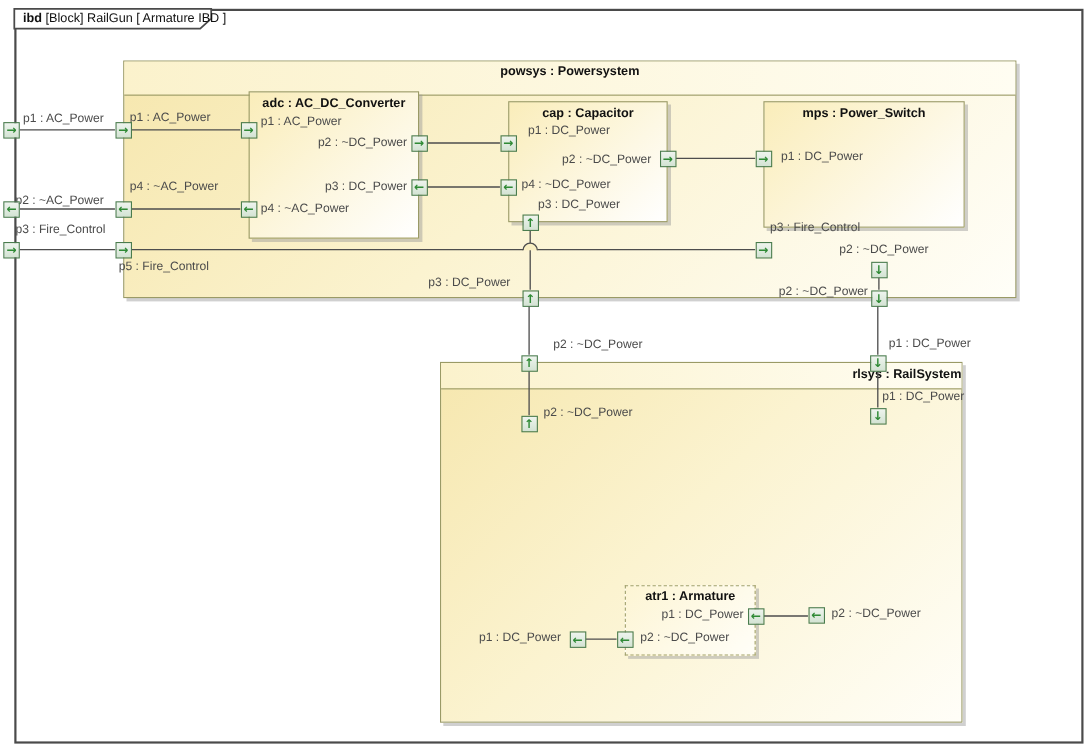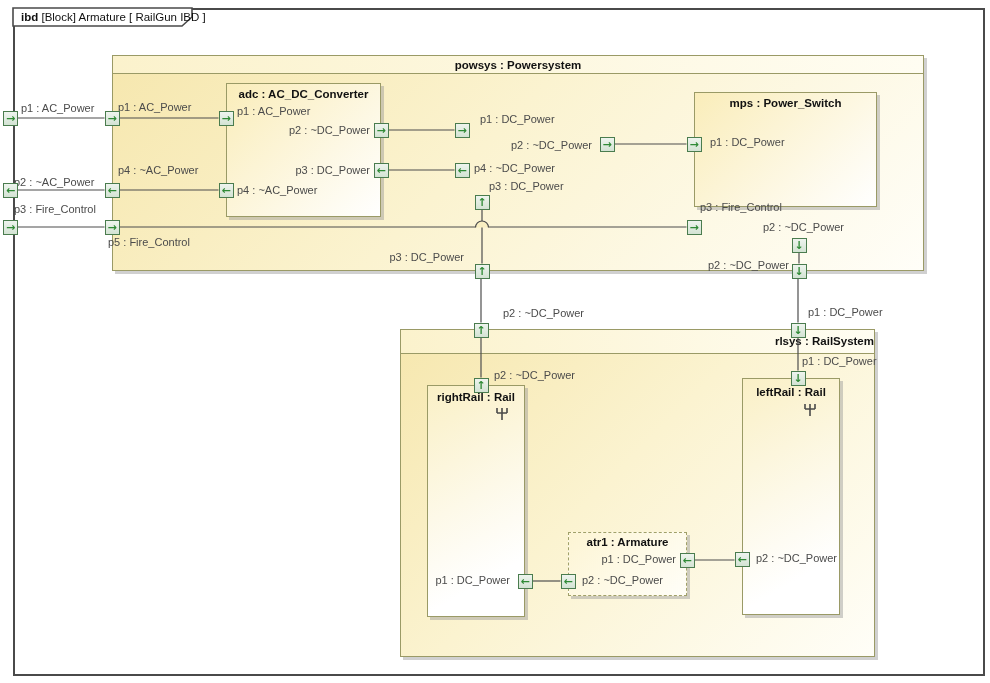--- a/index.html
+++ b/index.html
@@ -4,21 +4,21 @@
 <style>
   html,body{margin:0;padding:0;background:#fff;}
   #canvas{position:relative;width:990px;height:683px;background:#fff;overflow:hidden;
           font-family:"Liberation Sans",sans-serif;}
   .blk{position:absolute;box-sizing:border-box;border:1px solid #9a9a66;
        box-shadow:3px 3px 0 rgba(150,150,150,.45);}
   .grad-big{background:linear-gradient(135deg,#f6e7ae 0%,#fbf3d0 45%,#fffef8 100%);}
   .grad-in{background:linear-gradient(135deg,#faedba 0%,#ffffff 100%);}
   .grad-rail{background:linear-gradient(150deg,#faf0c6 0%,#ffffff 80%);}
   .dashed{border:1.5px dashed #a0a06a;background:linear-gradient(135deg,#fdf5d4,#fffef8);}
-  .bar{box-sizing:border-box;height:18px;line-height:18px;border-bottom:1px solid #9a9a66;
+  .bar{box-sizing:border-box;height:31px;line-height:18px;border-bottom:1px solid #9a9a66;
        text-align:center;font-weight:bold;font-size:11.5px;color:#111;
        background:linear-gradient(90deg,#fbf2cc,#fffdf2);}
   .bar24{height:24px;line-height:23px;text-align:right;}
   .ttl{margin-top:4px;text-align:center;font-weight:bold;font-size:11.5px;color:#111;white-space:nowrap;}
   .lbl{position:absolute;font-size:11px;color:#4b4b4b;white-space:nowrap;z-index:6;}
   .ra{text-align:right;}
   .port{position:absolute;width:15px;height:15px;box-sizing:border-box;border:1px solid #4a7c4e;
         background:linear-gradient(180deg,#eef4ee,#d3e3d3);color:#2f8a35;
         font:bold 11px "DejaVu Sans",sans-serif;line-height:13px;text-align:center;z-index:7;}
   .rake{position:absolute;}
@@ -37,42 +37,33 @@
   <div id="frame"></div>
 
   <div class="blk grad-big z1" style="left:112px;top:55px;width:812px;height:216px;">
     <div class="bar">powsys : Powersystem</div>
   </div>
 
   <div class="blk grad-in z2" style="left:226px;top:83px;width:155px;height:134px;">
     <div class="ttl">adc : AC_DC_Converter</div>
   </div>
 
+  <div class="blk grad-in z2" style="left:462px;top:92px;width:145px;height:110px;">
+    <div class="ttl">cap : Capacitor</div>
+  </div>
 
   <div class="blk grad-in z2" style="left:694px;top:92px;width:183px;height:115px;">
     <div class="ttl">mps : Power_Switch</div>
   </div>
 
   <div class="blk grad-big z1" style="left:400px;top:329px;width:475px;height:328px;">
     <div class="bar bar24">rlsys : RailSystem</div>
   </div>
 
-  <div class="blk grad-rail z2" style="left:427px;top:385px;width:98px;height:232px;">
-    <div class="ttl" style="margin-top:5px;">rightRail : Rail</div>
-    <svg class="rake" style="left:67px;top:20px;" width="14" height="16" viewBox="0 0 14 16">
-      <path d="M2,2 V7 M7,2 V7 M12,2 V7 M2,7 H12 M7,7 V14" stroke="#4a4a4a" stroke-width="1.6" fill="none"></path>
-    </svg>
-  </div>
 
-  <div class="blk grad-rail z2" style="left:742px;top:378px;width:98px;height:237px;">
-    <div class="ttl" style="margin-top:7px;">leftRail : Rail</div>
-    <svg class="rake" style="left:60px;top:23px;" width="14" height="16" viewBox="0 0 14 16">
-      <path d="M2,2 V7 M7,2 V7 M12,2 V7 M2,7 H12 M7,7 V14" stroke="#4a4a4a" stroke-width="1.6" fill="none"></path>
-    </svg>
-  </div>
 
   <div class="blk dashed z3" style="left:568px;top:532px;width:119px;height:64px;">
     <div class="ttl" style="margin-top:3px;">atr1 : Armature</div>
   </div>
 
   <svg id="wires">
     <g stroke="#4d4d4d" stroke-width="1.2" fill="none">
       <line x1="18" y1="118" x2="104.5" y2="118"></line>
       <line x1="18" y1="190" x2="104.5" y2="190"></line>
       <line x1="18" y1="227" x2="104.5" y2="227"></line>
@@ -89,21 +80,21 @@
       <line x1="799" y1="252.5" x2="799" y2="263.5"></line>
       <line x1="798" y1="278.5" x2="798" y2="322.5"></line>
       <line x1="798" y1="337.5" x2="798" y2="370.5"></line>
       <line x1="532.5" y1="581" x2="560.5" y2="581"></line>
       <line x1="694.5" y1="560" x2="734.5" y2="560"></line>
       <path d="M475.5,227.5 A6.5,6.5 0 0 1 488.5,227.5" fill="#f9efc2"></path>
     </g>
     <path d="M13,8 H192 V17 L182,26 H13 Z" fill="#ffffff" stroke="#4a4a4a" stroke-width="1.6"></path>
   </svg>
 
-  <div id="tabtext"><b>ibd</b><span> [Block] Armature [ RailGun IBD ]</span></div>
+  <div id="tabtext"><b>ibd</b><span> [Block] RailGun [ Armature IBD ]</span></div>
 
   <div class="port" style="left:3px;top:110.5px;">→</div>
   <div class="port" style="left:3px;top:182.5px;">←</div>
   <div class="port" style="left:3px;top:219.5px;">→</div>
 
   <div class="port" style="left:104.5px;top:110.5px;">→</div>
   <div class="port" style="left:104.5px;top:182.5px;">←</div>
   <div class="port" style="left:104.5px;top:219.5px;">→</div>
   <div class="port" style="left:474.5px;top:263.5px;">↑</div>
   <div class="port" style="left:791.5px;top:263.5px;">↓</div>

